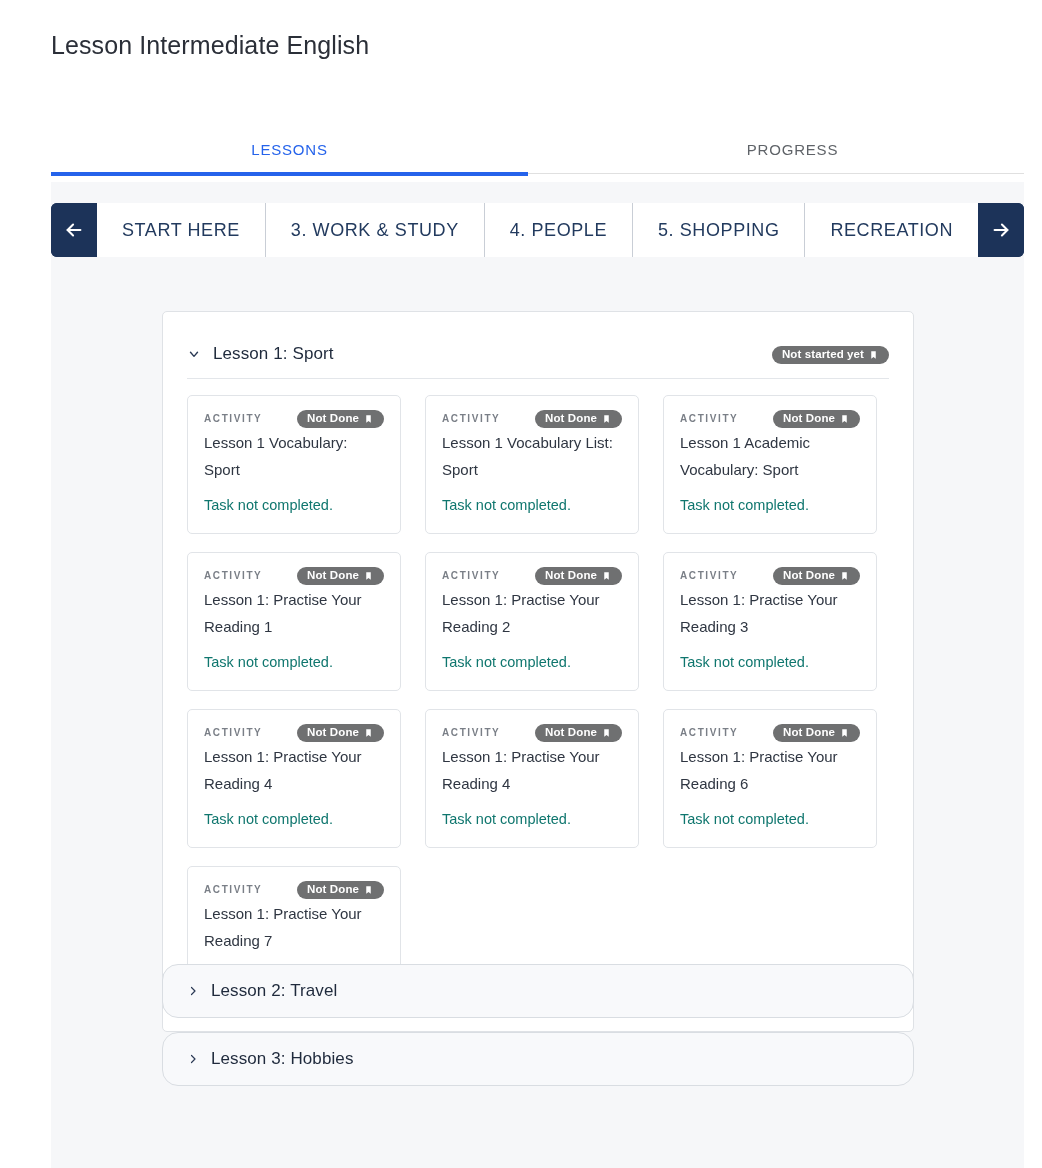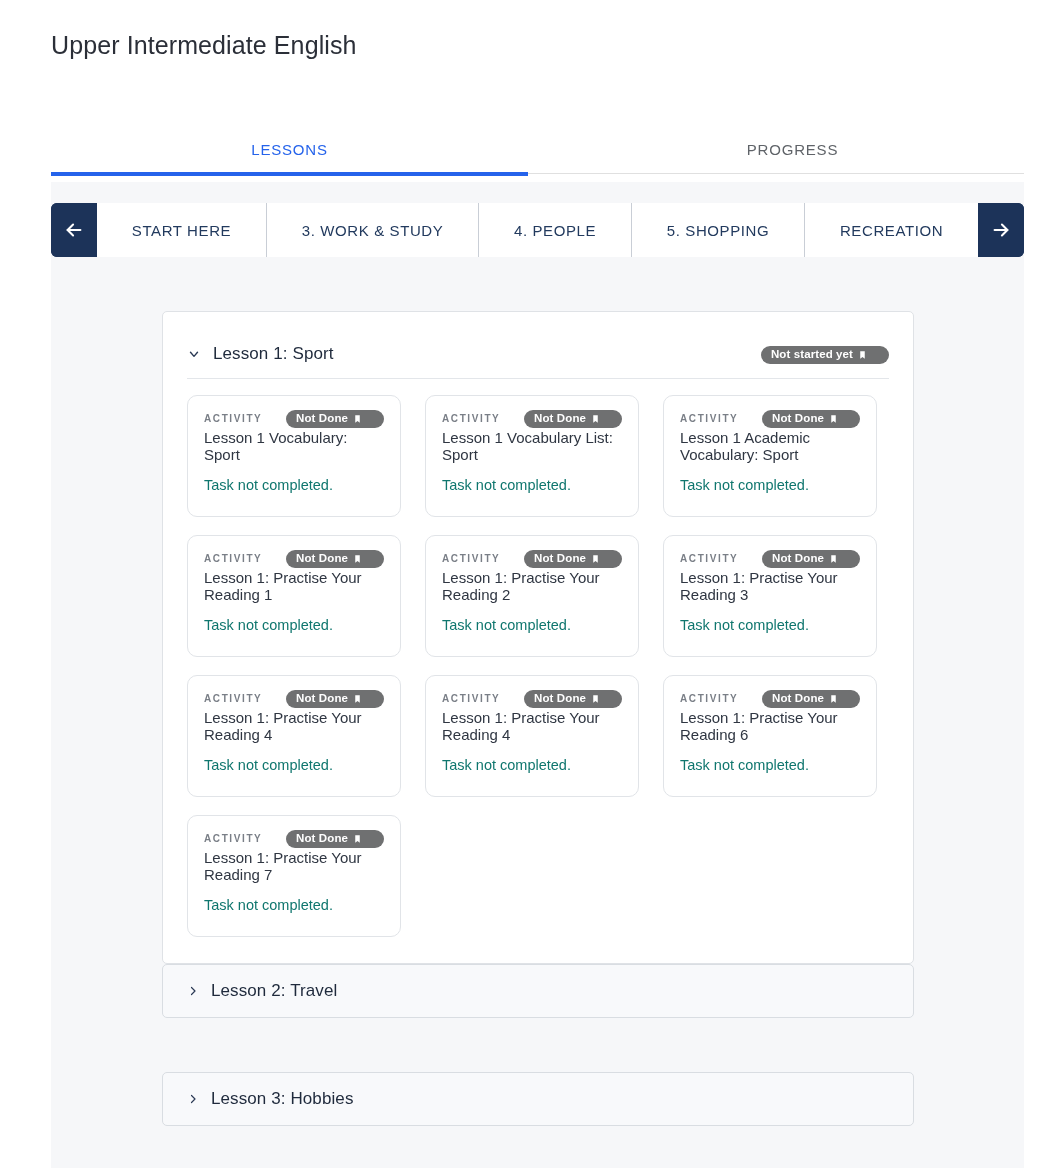--- a/index.html
+++ b/index.html
@@ -58,21 +58,21 @@
     width: 46px; flex: 0 0 46px;
     display: flex; align-items: center; justify-content: center;
     background: #1c3359; cursor: pointer;
   }
   .nav-arrow svg { display:block; }
   .nav-items { flex: 1 1 auto; display: flex; align-items: stretch; }
   .nav-item {
     flex: 1 1 auto;
     display: flex; align-items: center; justify-content: center;
     background: #ffffff; color: #223a5e;
-    font-size: 15px; letter-spacing: 0.6px; white-space: nowrap;
+    font-size: 18px; letter-spacing: 0.6px; white-space: nowrap;
     padding: 0 8px; cursor: pointer; user-select: none;
     border-right: 1px solid #c9ced6;
   }
   .nav-item:last-child { border-right: none; }
   .nav-item.active {
     background: #152a4e; color: #ffffff; border-right-color: #152a4e;
     font-weight: 600;
   }
 
   
@@ -90,69 +90,69 @@
     font-size: 17px; color: #1f2a3c; font-weight: 400; letter-spacing: 0.1px;
   }
   .hr {
     margin: 14px 24px 0 24px; height: 1px; background: #e3e6ea;
   }
 
   
   .badge {
     display: inline-flex; align-items: center; gap: 5px;
     background: #6f7071; color: #ffffff;
-    border-radius: 11px; padding: 3px 22px 3px 10px;
+    border-radius: 11px; padding: 3px 11px 3px 10px;
     font-size: 11.5px; font-weight: bold; letter-spacing: 0.1px;
     white-space: nowrap; line-height: 1;
   }
   .badge .bm { display: inline-block; width: 9px; height: 12px; }
 
   
   .cards {
     padding: 16px 24px 26px 24px;
     display: flex; flex-wrap: wrap; gap: 18px 24px;
   }
   .card {
-    background: #ffffff; border: 1px solid #e1e4e8; border-radius: 10px;
+    background: #ffffff; border: 1px solid #e1e4e8; border-radius: 5px;
     padding: 14px 16px 18px 16px;
     min-height: 122px; position: relative;
-    display: flex; flex-direction: column;
+    display: flex; flex-direction: column; justify-content: flex-end;
   }
   .card.w-narrow { width: 214px; }
   .card.w-mid { width: 214px; }
   .card.w-wide { width: 214px; }
   .card-top { display: flex; align-items: flex-start; justify-content: space-between; gap: 8px; }
   .card-kicker {
     font-size: 10px; letter-spacing: 1.6px; color: #7a7f87; font-weight: 600;
     text-transform: uppercase; line-height: 14px; padding-top: 2px;
   }
   .card-title {
     margin-top: 1px;
-    font-size: 15px; line-height: 17px; color: #2f3642; font-weight: 400;
+    font-size: 15px; line-height: 27px; color: #2f3642; font-weight: 400;
   }
   .card-status {
     margin-top: 12px;
     font-size: 14.5px; color: #0f766e; line-height: 20px;
   }
 
   
   .lesson-collapsed {
     position: absolute; left: 111px; width: 752px; height: 54px;
-    background: #f8f9fb; border: 1px solid #d9dde2; border-radius: 5px;
+    background: #f8f9fb; border: 1px solid #d9dde2; border-radius: 16px;
     display: flex; align-items: center; gap: 12px; padding: 0 24px;
     cursor: pointer;
   }
   .chev-right { display: inline-flex; width: 12px; height: 14px; color: #2b3a55; }
 </style>
 </head>
 <body>
 
 <div class="page">
 
-  <div class="page-title">Upper Intermediate English</div>
+  <div class="page-title">Lesson Intermediate English</div>
 
   <div class="tabs">
     <div class="tab-row">
       <div class="tab active">LESSONS</div>
       <div class="tab">PROGRESS</div>
     </div>
     <div class="tab-underlines">
       <div class="tab-divider"></div>
       <div class="tab-indicator"></div>
     </div>
@@ -374,21 +374,21 @@
 
     <div class="lesson-collapsed" style="top: 782px;">
       <span class="chev-right">
         <svg width="12" height="14" viewBox="0 0 24 24" fill="none" stroke="#2b3a55" stroke-width="2.4" stroke-linecap="round" stroke-linejoin="round">
           <polyline points="9 5 16 12 9 19"></polyline>
         </svg>
       </span>
       <span class="lesson-title">Lesson 2: Travel</span>
     </div>
 
-    <div class="lesson-collapsed" style="top: 850px; margin-top: 40px;">
+    <div class="lesson-collapsed" style="top: 850px;">
       <span class="chev-right">
         <svg width="12" height="14" viewBox="0 0 24 24" fill="none" stroke="#2b3a55" stroke-width="2.4" stroke-linecap="round" stroke-linejoin="round">
           <polyline points="9 5 16 12 9 19"></polyline>
         </svg>
       </span>
       <span class="lesson-title">Lesson 3: Hobbies</span>
     </div>
 
   </div>
 </div>

